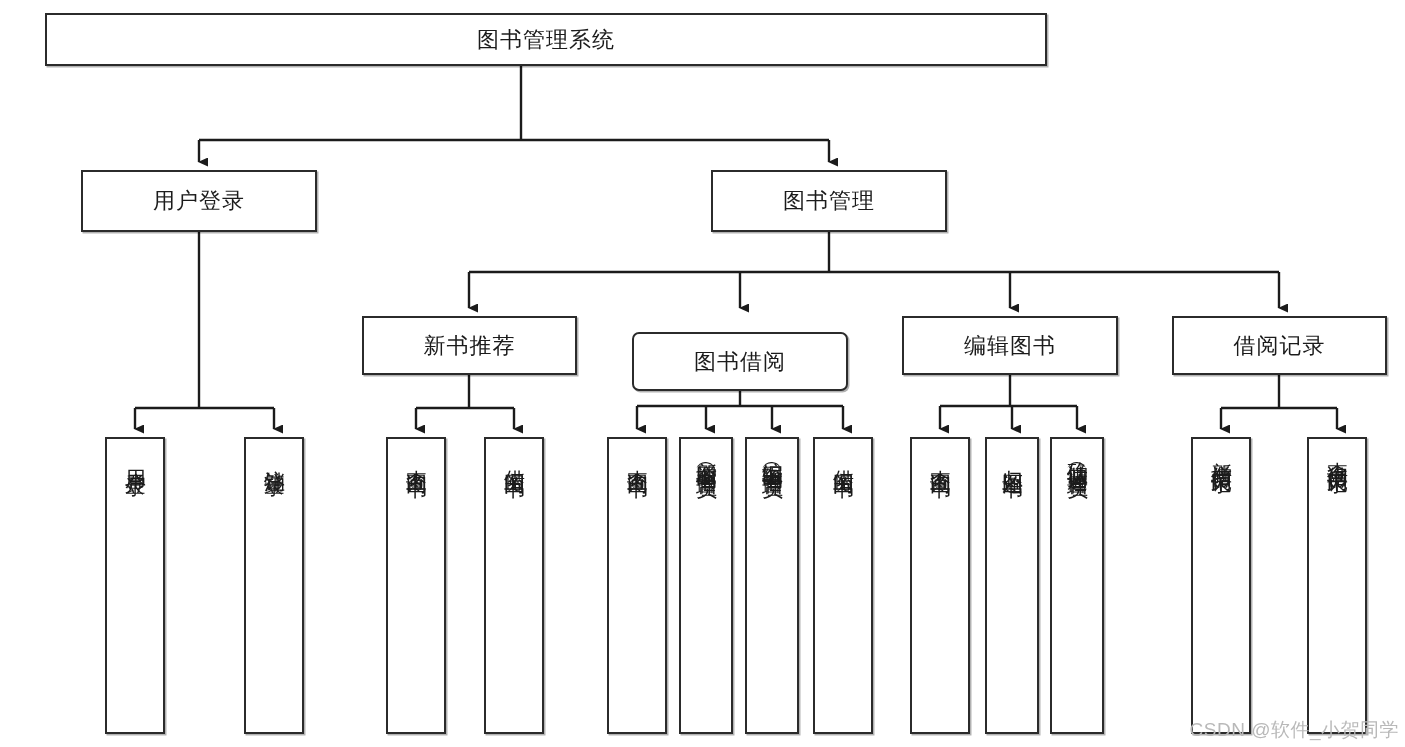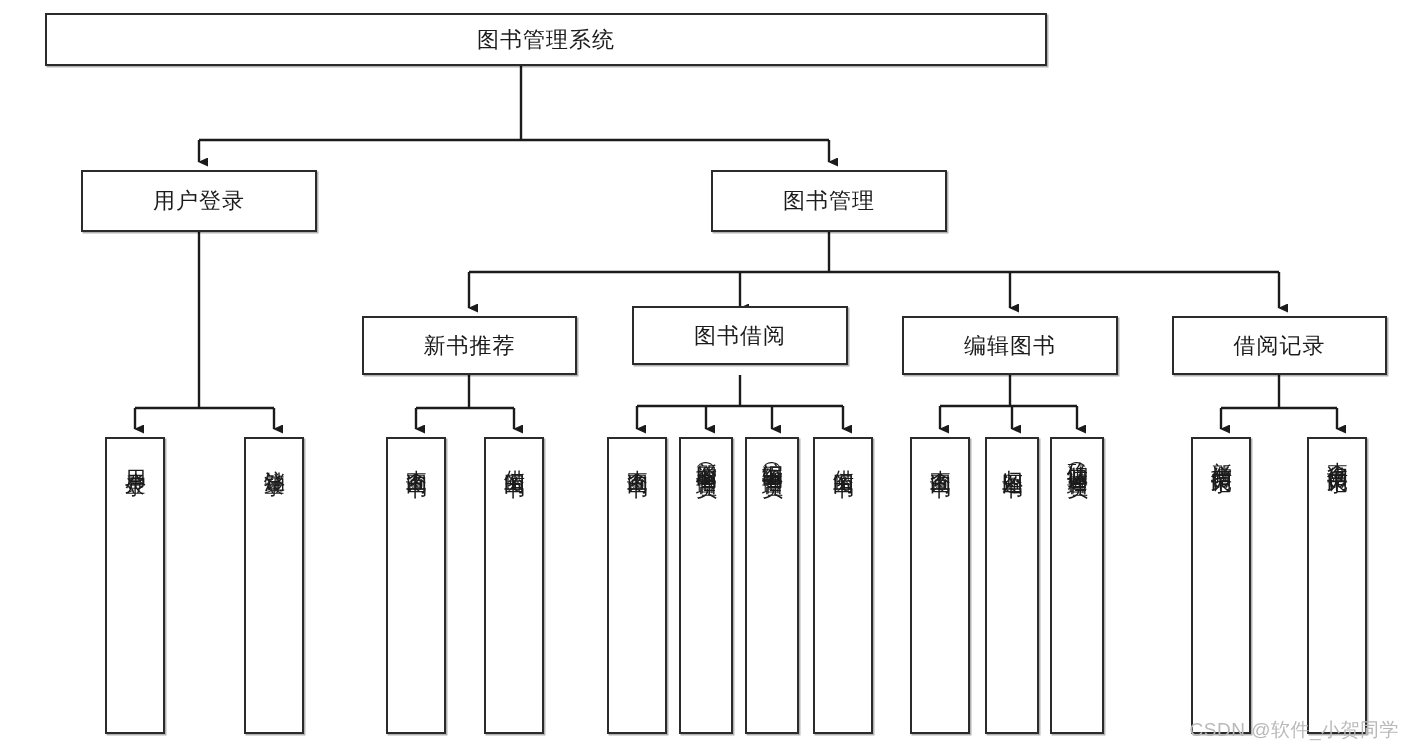--- a/index.html
+++ b/index.html
@@ -130,21 +130,21 @@
   <div class="node horizontal" style="left:81px; top:170px; width:236px; height:62px;">
     <span>用户登录</span>
   </div>
   <div class="node horizontal" style="left:362px; top:316px; width:215px; height:59px;">
     <span>新书推荐</span>
   </div>
 
   <div class="node horizontal" style="left:711px; top:170px; width:236px; height:62px;">
     <span>图书管理</span>
   </div>
-  <div class="node horizontal" style="left:632px; top:306px; width:216px; height:59px;">
+  <div class="node horizontal" style="left:632px; top:332px; width:216px; height:59px;border-radius:7px;">
     <span>图书借阅</span>
   </div>
   <div class="node horizontal" style="left:902px; top:316px; width:216px; height:59px;">
     <span>编辑图书</span>
   </div>
   <div class="node horizontal" style="left:1172px; top:316px; width:215px; height:59px;">
     <span>借阅记录</span>
   </div>
 
   <div class="node vertical" style="left:105px; top:437px; width:60px; height:297px;">

